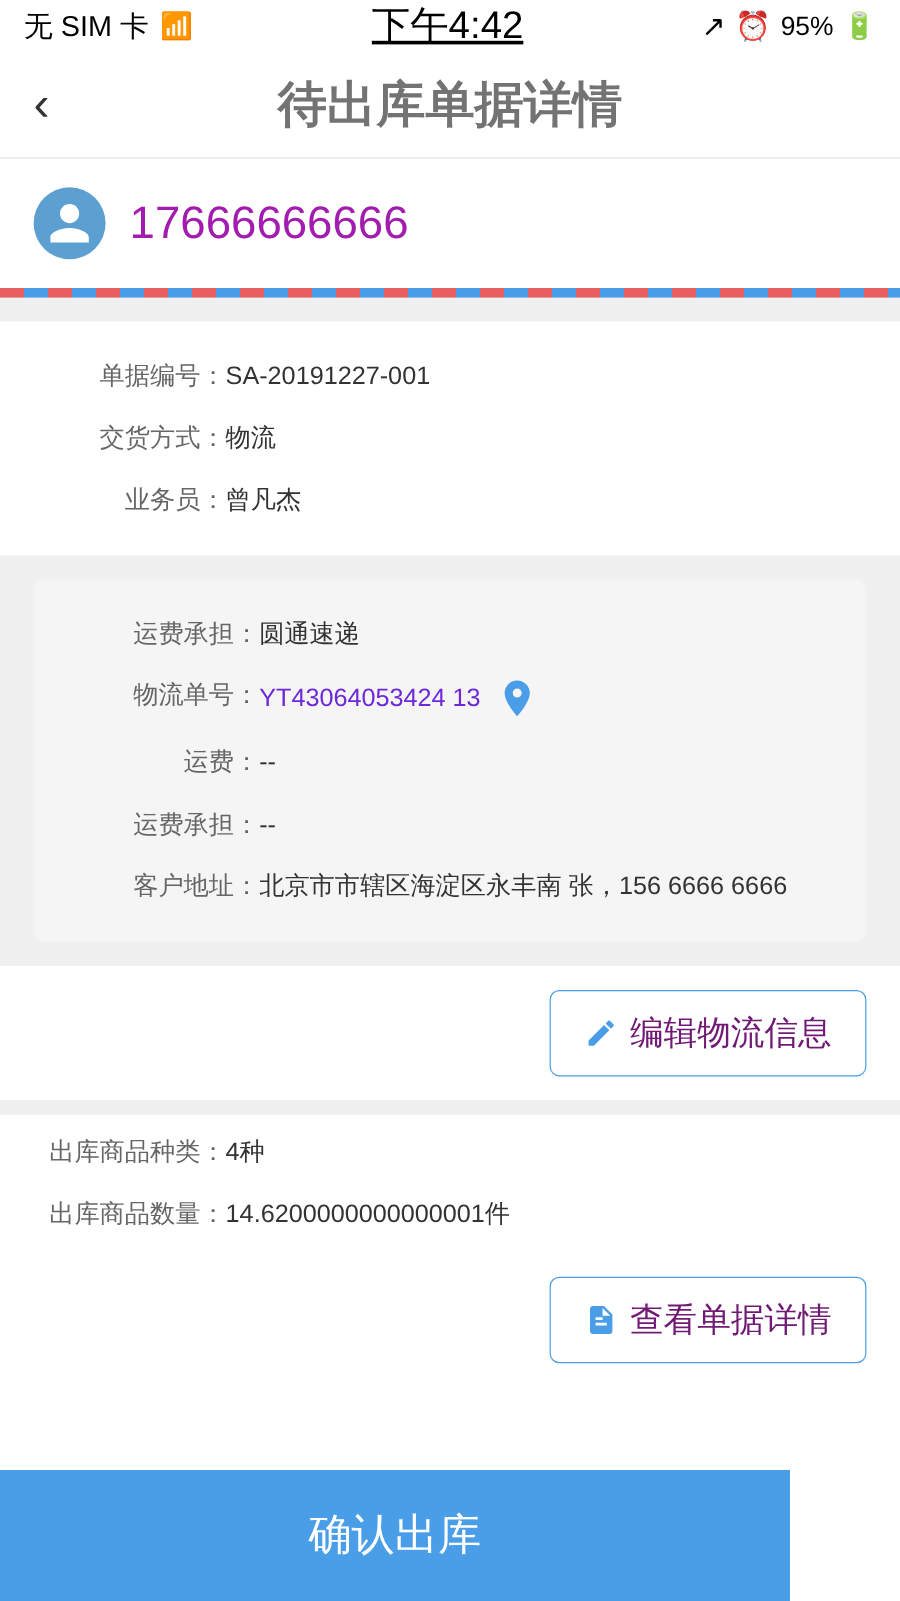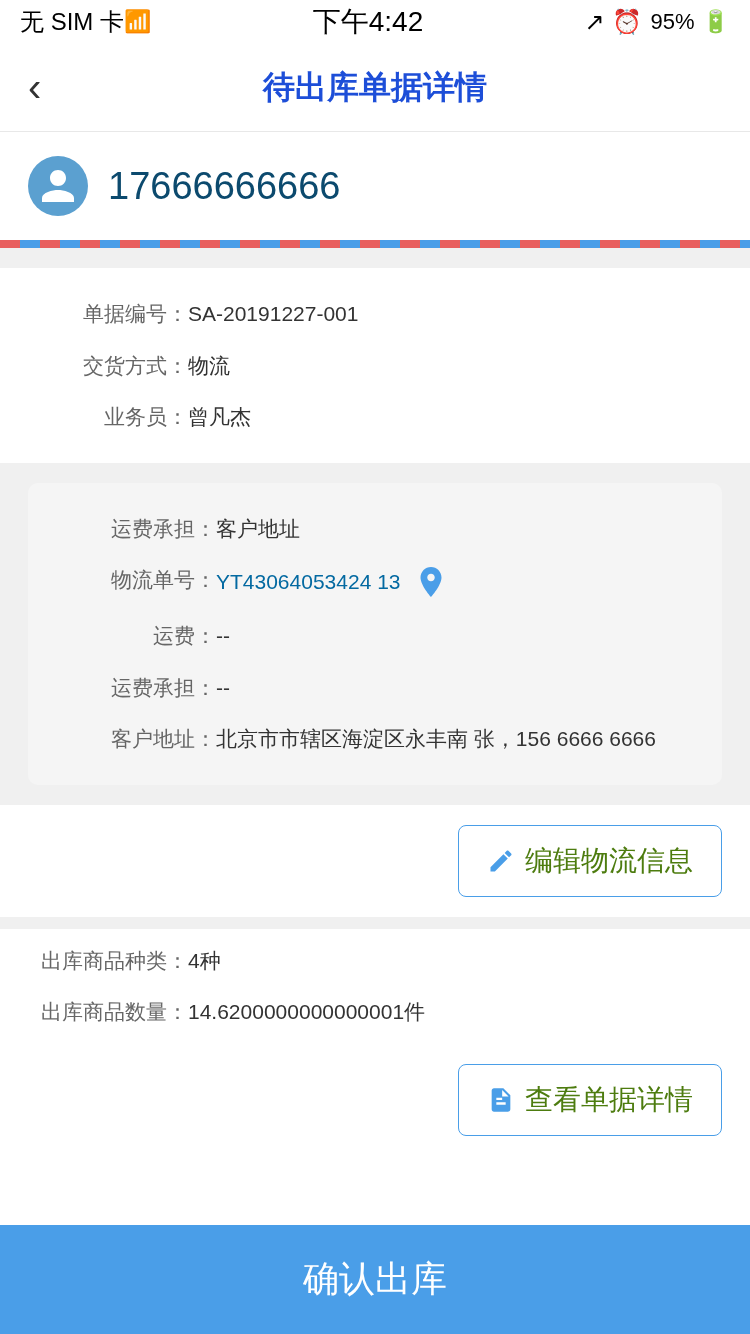--- a/index.html
+++ b/index.html
@@ -20,22 +20,22 @@
       width: 100%;
       height: 44px;
       background: #fff;
       display: flex;
       align-items: center;
       justify-content: space-between;
       padding: 0 20px;
       font-size: 24px;
       color: #000;
     }
-    .status-left { display: flex; align-items: center; }
-    .status-center { font-size: 28px; font-weight: 500; }
+    .status-left { display: flex; align-items: center; gap: 10px; }
+    .status-center { font-size: 32px; font-weight: 500; text-decoration: underline; }
     .status-right { display: flex; align-items: center; gap: 8px; font-size: 24px; }
 
     
     .nav-bar {
       width: 100%;
       height: 88px;
       background: #fff;
       display: flex;
       align-items: center;
       justify-content: center;
@@ -43,23 +43,23 @@
       border-bottom: 1px solid #e8e8e8;
     }
     .nav-back {
       position: absolute;
       left: 28px;
       font-size: 40px;
       color: #333;
       cursor: pointer;
     }
     .nav-title {
-      font-size: 32px;
+      font-size: 41px;
       font-weight: 600;
-      color: #1d4ed8;
+      color: #737373;
     }
 
     
     .dashed-divider {
       width: 100%;
       height: 8px;
       background: repeating-linear-gradient(
         90deg,
         #e85f5f 0px, #e85f5f 20px,
         #4a9ee8 20px, #4a9ee8 40px,
@@ -88,21 +88,21 @@
       flex-shrink: 0;
     }
     .customer-avatar svg {
       width: 40px;
       height: 40px;
       fill: #fff;
     }
     .customer-phone {
       font-size: 38px;
       font-weight: 500;
-      color: #0c4a6e;
+      color: #a21caf;
     }
 
     
     .section {
       background: #fff;
       margin-top: 20px;
       padding: 30px 28px;
     }
 
     .info-row {
@@ -126,21 +126,21 @@
 
     
     .logistics-section {
       background: #f5f5f5;
       border-radius: 8px;
       margin-top: 20px;
       padding: 30px 28px;
     }
 
     .tracking-value {
-      color: #0369a1;
+      color: #6d28d9;
       display: flex;
       align-items: center;
       gap: 12px;
     }
     .location-icon {
       width: 36px;
       height: 36px;
       flex-shrink: 0;
     }
 
@@ -148,21 +148,21 @@
     .edit-btn {
       display: flex;
       justify-content: flex-end;
       padding: 20px 28px;
       background: #fff;
     }
     .btn-outline {
       border: 1.5px solid #4a9ee8;
       border-radius: 8px;
       padding: 16px 28px;
-      color: #4d7c0f;
+      color: #701a75;
       font-size: 28px;
       display: flex;
       align-items: center;
       gap: 10px;
       cursor: pointer;
       background: #fff;
     }
 
     
     .section-divider {
@@ -190,21 +190,21 @@
       background: #fff;
       flex: 1;
       min-height: 200px;
     }
 
     
     .confirm-btn-container {
       position: fixed;
       bottom: 0;
       left: 0;
-      width: 750px;
+      width: 658px;
       background: #4a9ee8;
       padding: 30px 0;
       text-align: center;
       cursor: pointer;
     }
     .confirm-btn-text {
       font-size: 36px;
       font-weight: 500;
       color: #fff;
     }
@@ -263,21 +263,21 @@
     </div>
     <div class="info-row">
       <span class="info-label">业务员：</span>
       <span class="info-value">曾凡杰</span>
     </div>
   </div>
 
   <div class="logistics-section" style="margin: 20px 28px; border-radius: 10px;">
     <div class="info-row">
       <span class="info-label">运费承担：</span>
-      <span class="info-value">客户地址</span>
+      <span class="info-value">圆通速递</span>
     </div>
     <div class="info-row">
       <span class="info-label">物流单号：</span>
       <span class="info-value tracking-value">
         <span>YT43064053424 13</span>
         <svg class="location-icon" viewBox="0 0 24 24" fill="#4a9ee8">
           <path d="M12 2C8.13 2 5 5.13 5 9c0 5.25 7 13 7 13s7-7.75 7-13c0-3.87-3.13-7-7-7zm0 9.5c-1.38 0-2.5-1.12-2.5-2.5s1.12-2.5 2.5-2.5 2.5 1.12 2.5 2.5-1.12 2.5-2.5 2.5z"></path>
         </svg>
       </span>
     </div>

